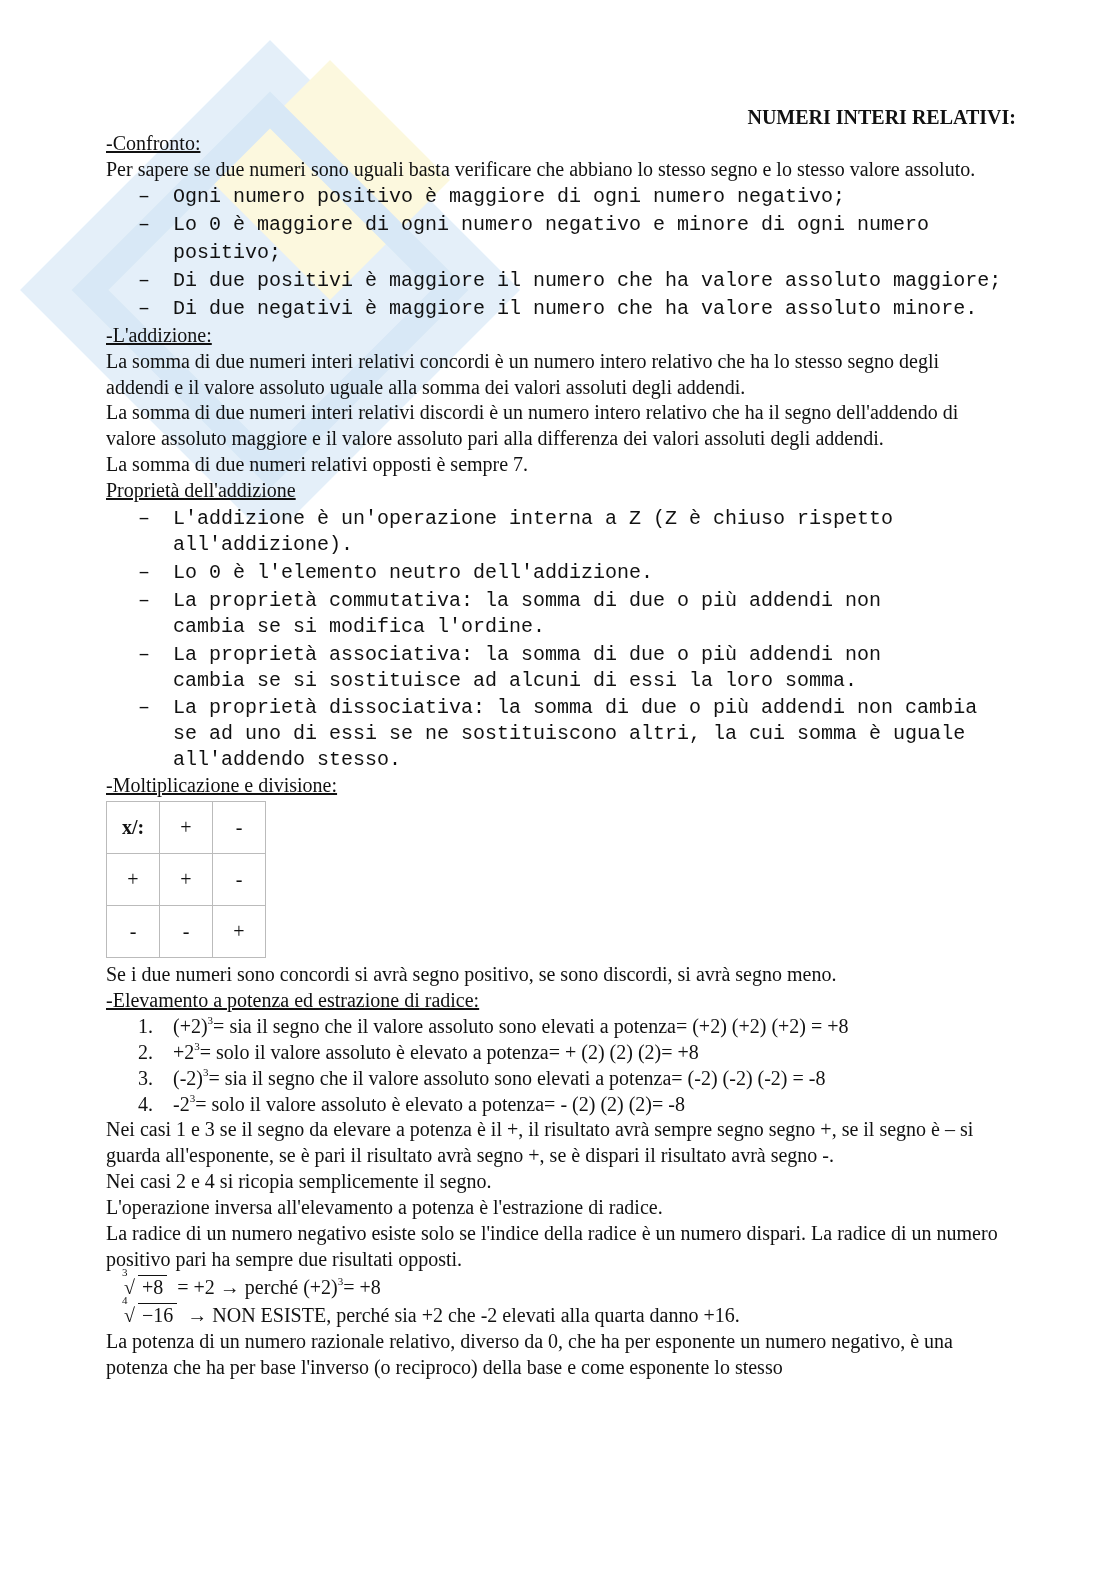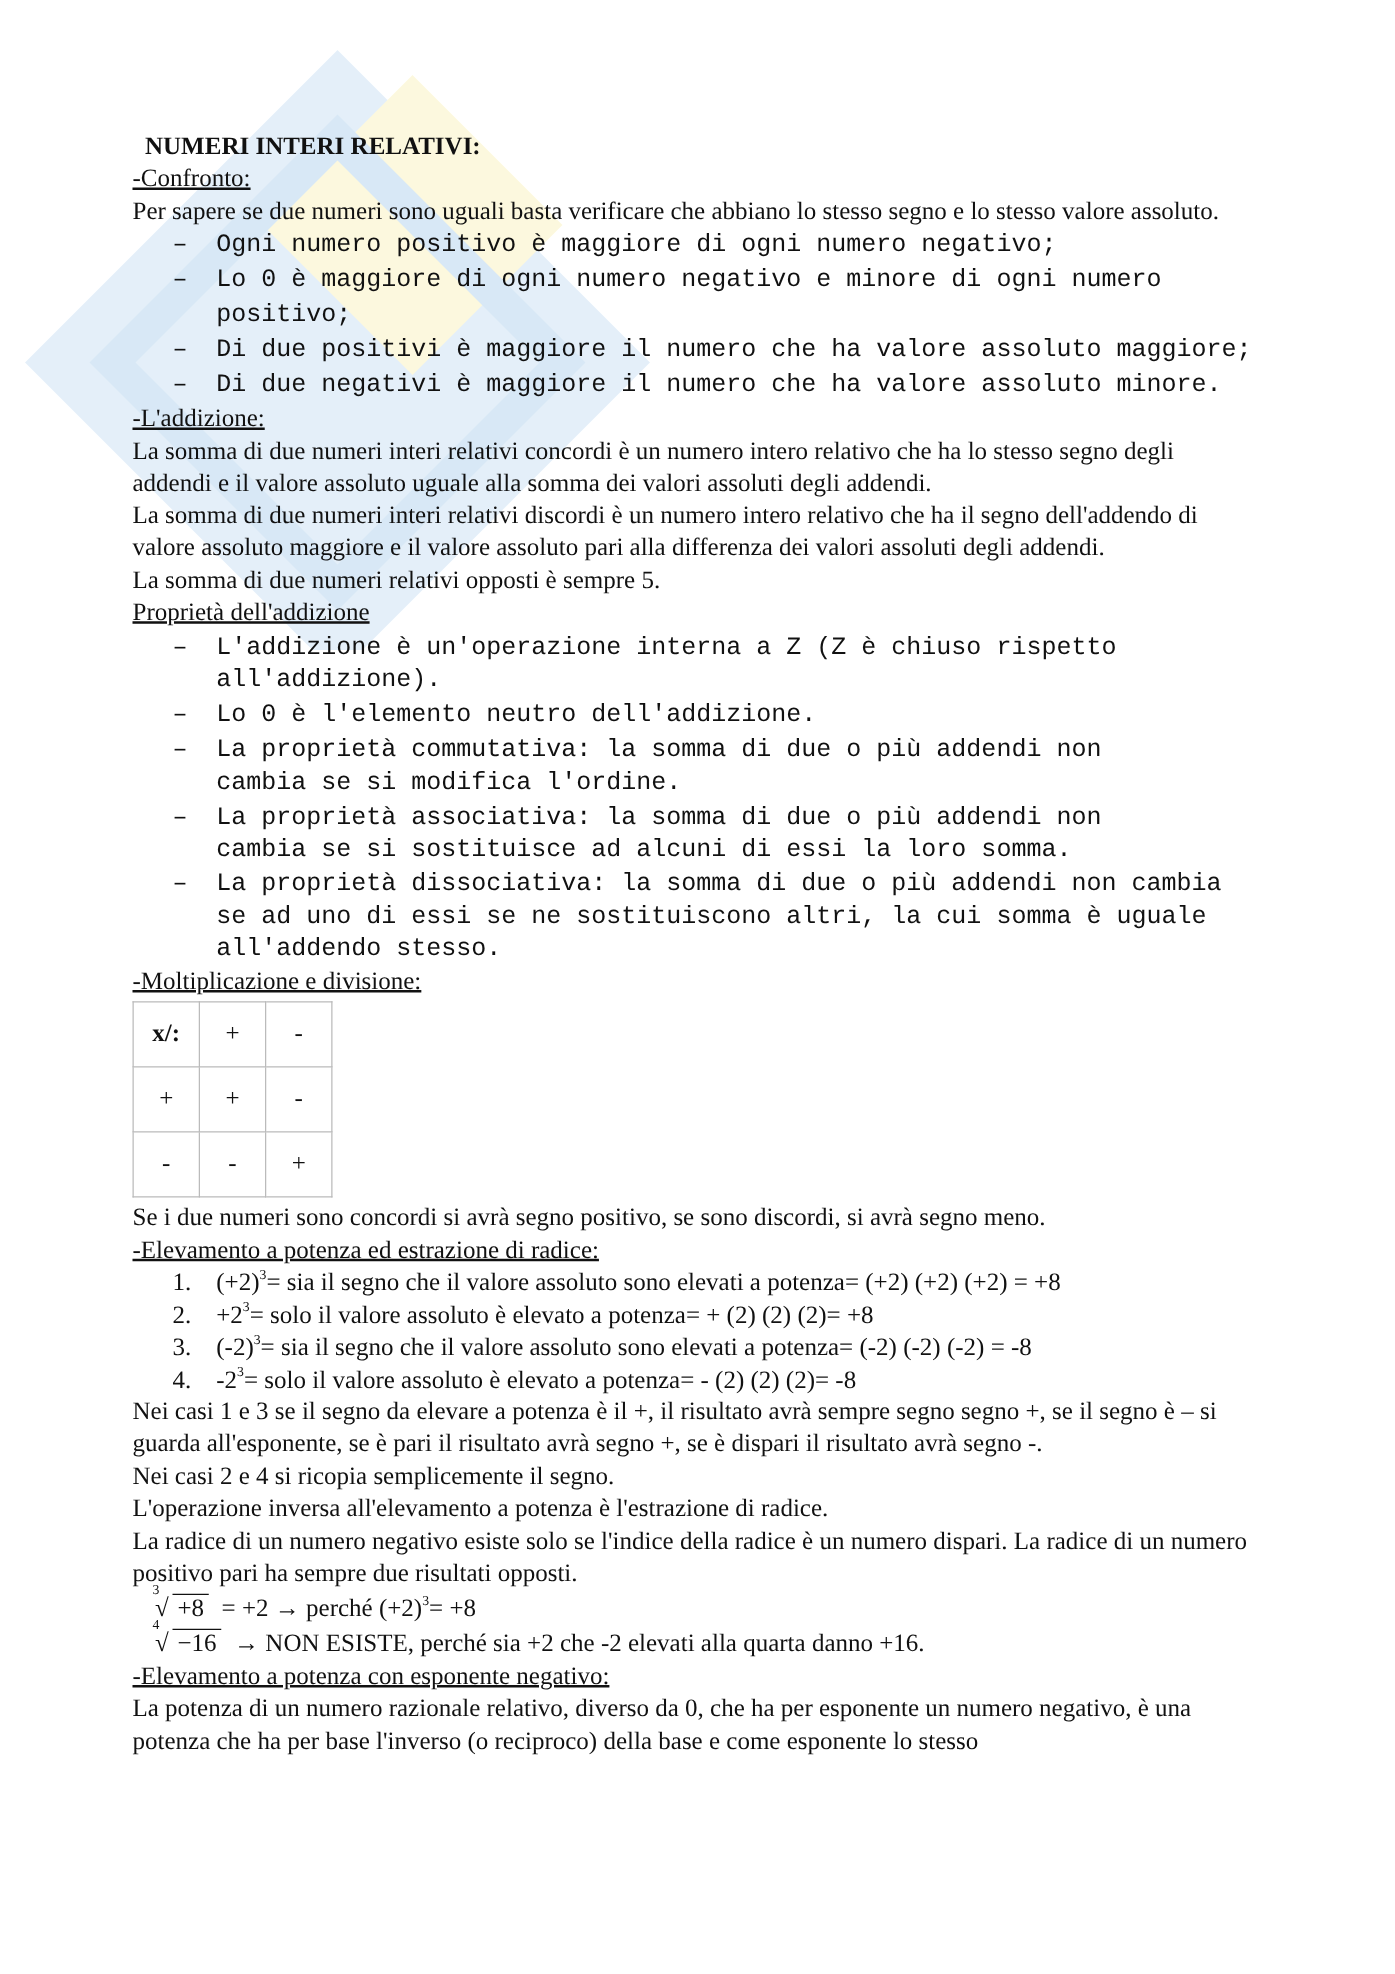--- a/index.html
+++ b/index.html
@@ -1,20 +1,20 @@
 <!DOCTYPE html>
 <html><head>
 <meta charset="utf-8">
 <style>
   html, body { margin: 0; padding: 0; background: #ffffff; }
   body { width: 1116px; height: 1579px; position: relative; overflow: hidden;
          font-family: "Liberation Serif", "DejaVu Serif", serif; color: #111; }
   .watermark { position: absolute; left: 0; top: 0; width: 520px; height: 520px; pointer-events: none; }
   .page { position: absolute; left: 106px; top: 105px; width: 900px; font-size: 20px; line-height: 25.9px; }
-  .title { text-align: left; font-weight: bold; font-size: 20px; padding-left: 40px; margin-left: -30px; width: 900px; }
+  .title { text-align: right; font-weight: bold; font-size: 20px; padding-left: 40px; margin-left: -30px; width: 900px; }
   .u { text-decoration: underline; }
   p { margin: 0; }
   ul.dash, ol.num { margin: 0; padding: 0; list-style: none; }
   ul.dash li { position: relative; padding-left: 67px; font-family: Liberation Mono, monospace; }
   ul.dash li::before { content: "\2013"; position: absolute; left: 32px; top: 0; }
   ul.dash.tight li { line-height: 28px; }
   ol.num li { position: relative; padding-left: 67px; }
   ol.num li .n { position: absolute; left: 32px; }
   sup { font-size: 11px; line-height: 0; vertical-align: 9px; }
   table.signs { border-collapse: collapse; margin: 2px 0 4px 0; }
@@ -49,21 +49,21 @@
       <li>Lo 0 è maggiore di ogni numero negativo e minore di ogni numero positivo;</li>
       <li>Di due positivi è maggiore il numero che ha valore assoluto maggiore;</li>
       <li>Di due negativi è maggiore il numero che ha valore assoluto minore.</li>
     </ul>
   </section>
 
   <section>
     <p class="u">-L'addizione:</p>
     <p style="width:890px">La somma di due numeri interi relativi concordi è un numero intero relativo che ha lo stesso segno degli addendi e il valore assoluto uguale alla somma dei valori assoluti degli addendi.</p>
     <p style="width:890px">La somma di due numeri interi relativi discordi è un numero intero relativo che ha il segno dell'addendo di valore assoluto maggiore e il valore assoluto pari alla differenza dei valori assoluti degli addendi.</p>
-    <p>La somma di due numeri relativi opposti è sempre 5.</p>
+    <p>La somma di due numeri relativi opposti è sempre 7.</p>
     <p class="u">Proprietà dell'addizione</p>
     <ul class="dash" style="width:890px">
       <li style="margin-top:2px">L'addizione è un'operazione interna a Z (Z è chiuso rispetto all'addizione).</li>
       <li style="margin-top:2px">Lo 0 è l'elemento neutro dell'addizione.</li>
       <li style="margin-top:2px;padding-right:60px">La proprietà commutativa: la somma di due o più addendi non cambia se si modifica l'ordine.</li>
       <li style="margin-top:2px;padding-right:40px">La proprietà associativa: la somma di due o più addendi non cambia se si sostituisce ad alcuni di essi la loro somma.</li>
       <li style="margin-top:2px">La proprietà dissociativa: la somma di due o più addendi non cambia se ad uno di essi se ne sostituiscono altri, la cui somma è uguale all'addendo stesso.</li>
     </ul>
   </section>
 
@@ -122,16 +122,15 @@
     <div class="root-line">
       <span class="radical">
         <span class="idx">4</span>
         <span class="sign">√</span>
         <span class="rad">−16</span>
       </span><span>→ NON ESISTE, perché sia +2 che -2 elevati alla quarta danno +16.</span>
     </div>
   </section>
 
   <section>
-    <p class="u">-Elevamento a potenza con esponente negativo:</p>
     <p style="width:900px">La potenza di un numero razionale relativo, diverso da 0, che ha per esponente un numero negativo, è una potenza che ha per base l'inverso (o reciproco) della base e come esponente lo stesso</p>
   </section>
 </div>
 
 </body></html>

